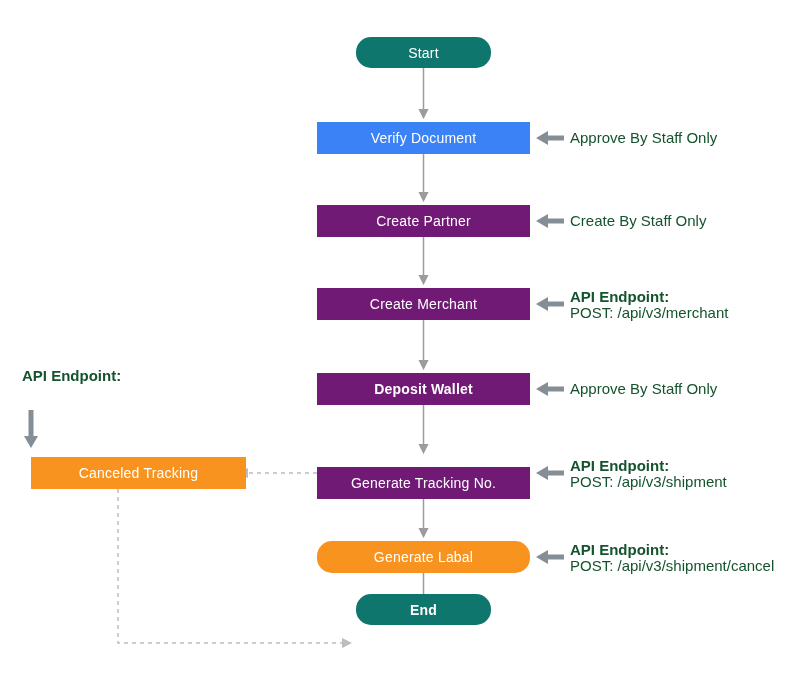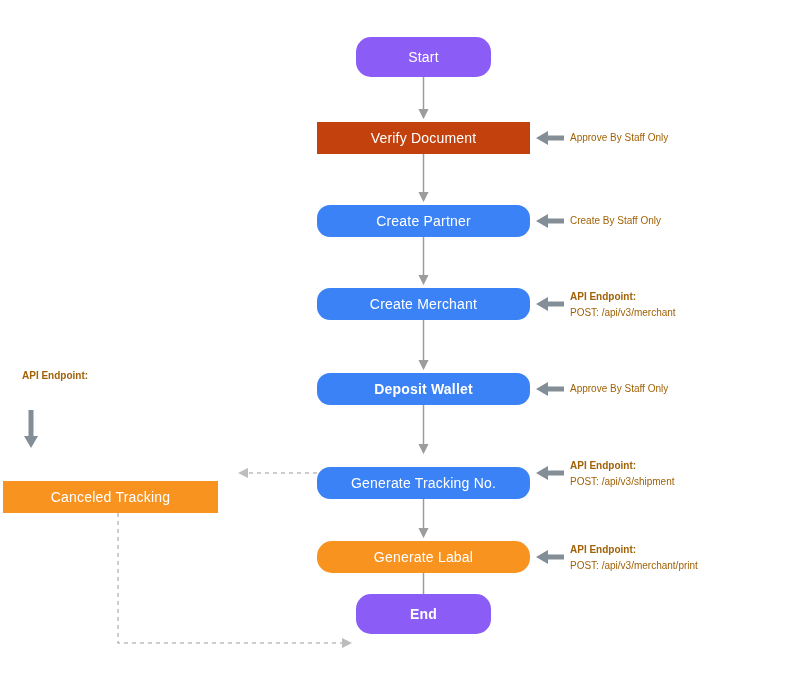--- a/index.html
+++ b/index.html
@@ -24,44 +24,43 @@
   .node {
     position: absolute;
     display: flex;
     align-items: center;
     justify-content: center;
     color: #ffffff;
     font-size: 14px;
     letter-spacing: .2px;
   }
   .pill {
-    width: 135px; height: 40px;
+    width: 135px; height: 31px;
     left: 356px;
     border-radius: 15px;
-    background: #8b5cf6;
+    background: #0f766e;
   }
   .box {
     width: 213px; height: 32px;
     left: 317px;
   }
-  .dark   { background: #c2410c; }
-  .yellow { background: #3b82f6; border-radius: 13px; }
+  .dark   { background: #3b82f6; }
+  .yellow { background: #701a75; }
   .orange { background: #F7931E; border-radius: 15px; }
 
   .side-box {
     width: 215px; height: 32px;
-    left: 3px;
+    left: 31px;
     background: #F7931E;
-    margin-top: 24px;
   }
 
   .ann {
     position: absolute;
-    color: #a16207;
-    font-size: 10px;
+    color: #14532d;
+    font-size: 15px;
     line-height: 16px;
     white-space: nowrap;
   }
   .ann-title { font-weight: bold; }
 </style>
 </head>
 <body>
 
 <div class="canvas">
 
@@ -137,20 +136,20 @@
     <div class="ann-text">Approve By Staff Only</div>
   </div>
 
   <div class="ann" style="left:570px; top:458px;">
     <div class="ann-title">API Endpoint:</div>
     <div class="ann-text">POST: /api/v3/shipment</div>
   </div>
 
   <div class="ann" style="left:570px; top:542px;">
     <div class="ann-title">API Endpoint:</div>
-    <div class="ann-text">POST: /api/v3/merchant/print</div>
+    <div class="ann-text">POST: /api/v3/shipment/cancel</div>
   </div>
 
   <div class="ann" style="left:22px; top:368px;">
     <div class="ann-title">API Endpoint:</div>
   </div>
 
 </div>
 
 </body></html>

